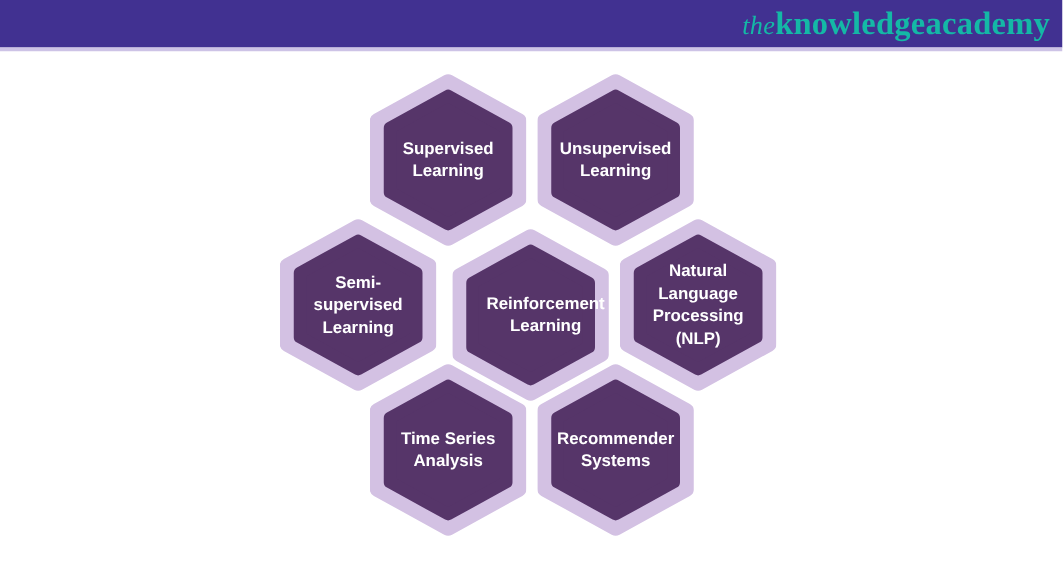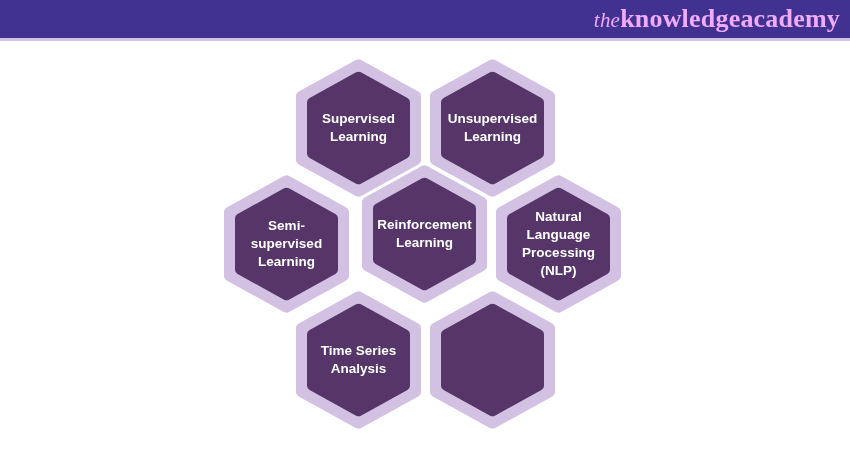--- a/index.html
+++ b/index.html
@@ -18,21 +18,21 @@
     display: flex; align-items: center; justify-content: flex-end;
     box-sizing: border-box;
     padding-right: 10px;
   }
   .header-underline {
     position: absolute; top: 38px; left: 0;
     width: 850px; height: 3px;
     background: var(--header-line, #cdc3e6);
   }
   .logo {
-    color: #f0abfc;
+    color: #14b8a6;
     font-family: "Liberation Serif", serif;
     font-size: 26px;
     line-height: 1;
     white-space: nowrap;
     letter-spacing: 0.2px;
   }
   .logo .logo-the {
     font-style: italic;
     font-weight: 400;
     font-size: 21px;
@@ -58,21 +58,21 @@
     color: #ffffff;
     font-weight: 700;
     font-size: 13.5px;
     line-height: 1.35;
     white-space: pre-line;
   }
   
   .pos-r1c1 { left: 296px; top:  18px; }
   .pos-r1c2 { left: 430px; top:  18px; text-decoration: underline; }
   .pos-r2c1 { left: 224px; top: 134px; text-decoration: underline; }
-  .pos-r2c2 { left: 362px; top: 124px; }
+  .pos-r2c2 { left: 362px; top: 142px; padding-left: 24px; }
   .pos-r2c3 { left: 496px; top: 134px; }
   .pos-r3c1 { left: 296px; top: 250px; }
   .pos-r3c2 { left: 430px; top: 250px; }
 
   .hex-outer {
     fill: var(--hex-border, #d3c1e3);
     stroke: var(--hex-border, #d3c1e3);
     stroke-width: 13;
     stroke-linejoin: round;
   }
@@ -148,15 +148,17 @@
     </svg>
     <div class="hex-label">Time Series
 Analysis</div>
   </div>
 
   <div class="hex pos-r3c2">
     <svg viewBox="0 0 125 138">
       <polygon class="hex-outer" points="62.5,6.9 118.75,37.95 118.75,100.05 62.5,131.1 6.25,100.05 6.25,37.95"></polygon>
       <polygon class="hex-inner" points="62.5,17.7 109,43.3 109,94.7 62.5,120.3 16,94.7 16,43.3"></polygon>
     </svg>
+    <div class="hex-label">Recommender
+Systems</div>
   </div>
 
 </div>
 
 </body></html>

